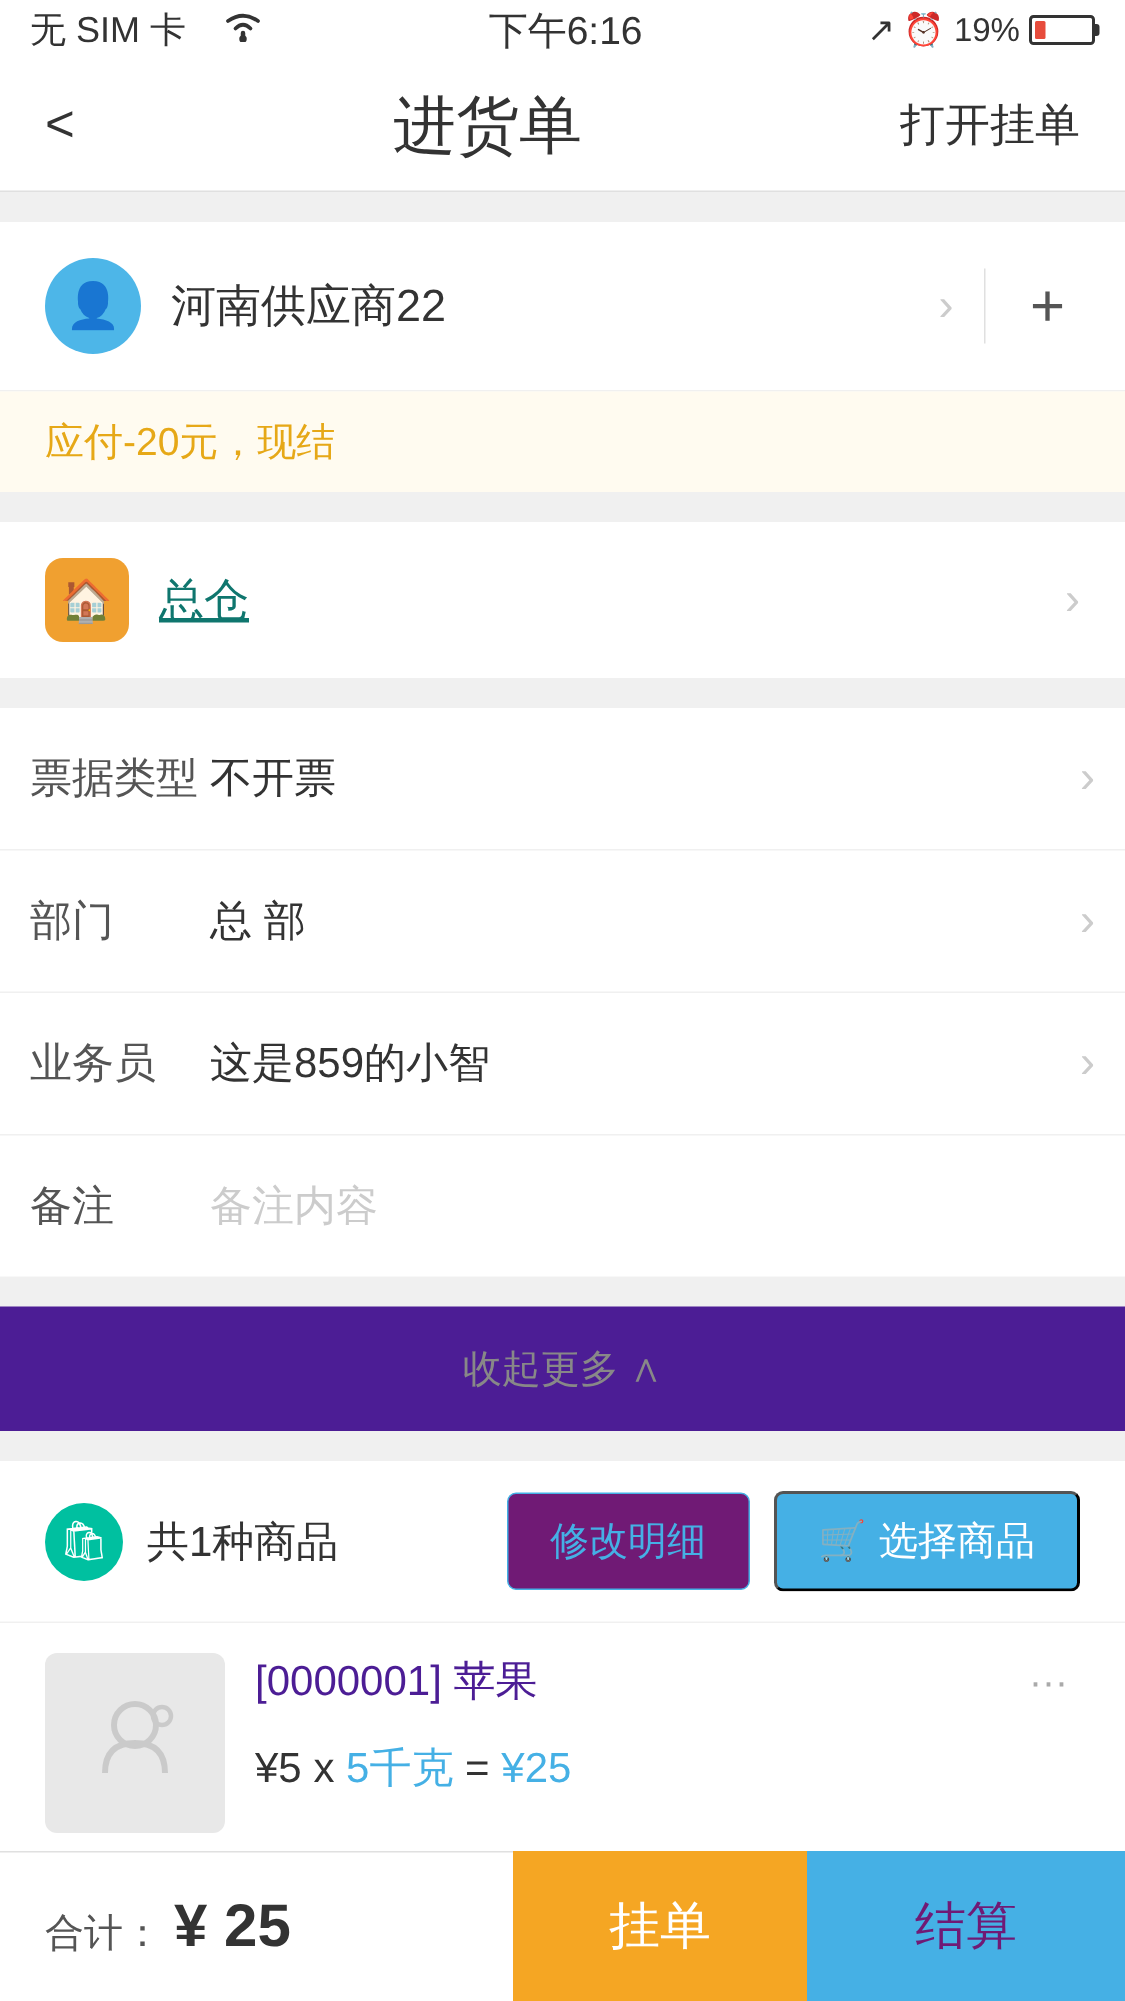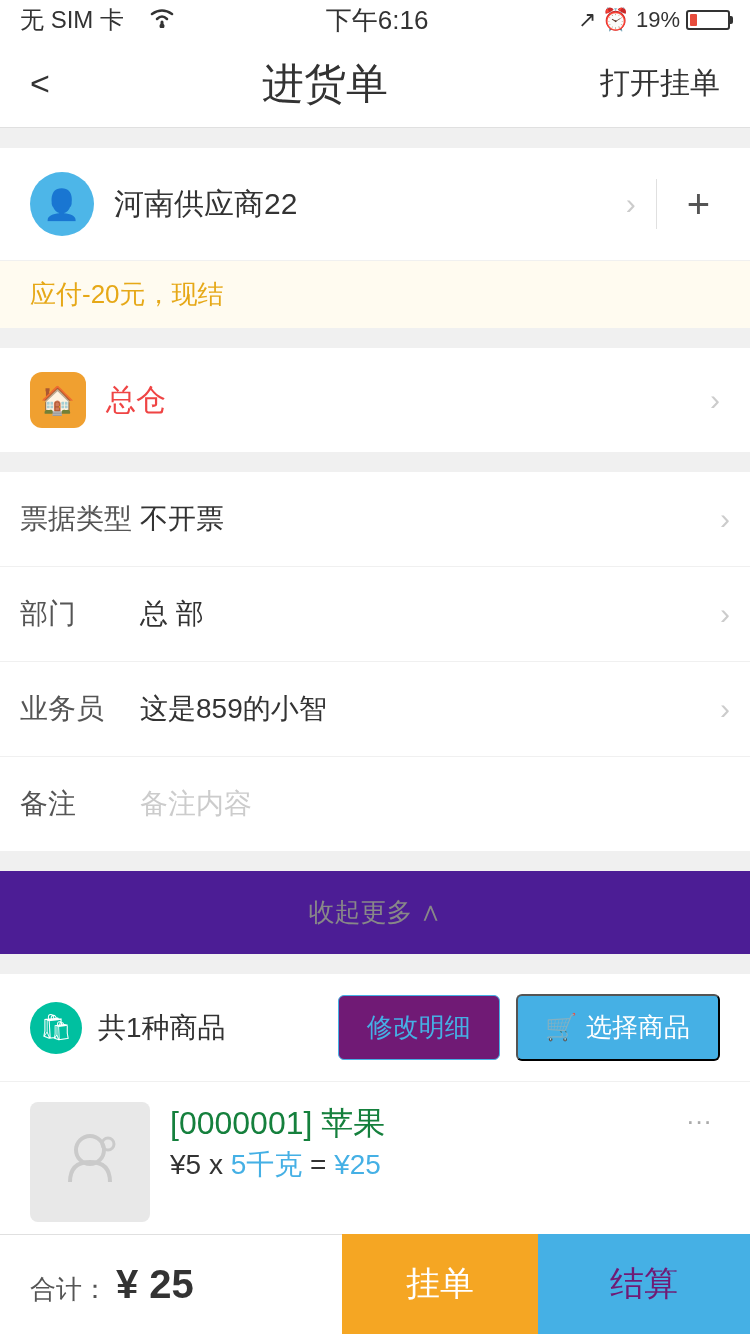--- a/index.html
+++ b/index.html
@@ -156,21 +156,22 @@
       align-items: center;
       justify-content: center;
       color: #fff;
       font-size: 28px;
       margin-right: 20px;
       flex-shrink: 0;
     }
     .warehouse-name {
       flex: 1;
       font-size: 30px;
-      color: #ef4444;
+      color: #0f766e;
+      text-decoration: underline;
     }
 
     
     .form-section {
       background: #fff;
       margin-top: 20px;
     }
     .form-row {
       display: flex;
       align-items: center;
@@ -275,23 +276,23 @@
     }
     .product-thumb-inner {
       width: 80px;
       height: 80px;
       opacity: 0.3;
     }
     .product-info {
       flex: 1;
     }
     .product-name {
-      font-size: 32px;
-      color: #15803d;
-      margin-bottom: 0;
+      font-size: 28px;
+      color: #4c1d95;
+      margin-bottom: 20px;
     }
     .product-calc {
       font-size: 28px;
       color: #333;
     }
     .product-calc .price-highlight {
       color: #45b0e5;
     }
     .product-more {
       color: #aaa;

